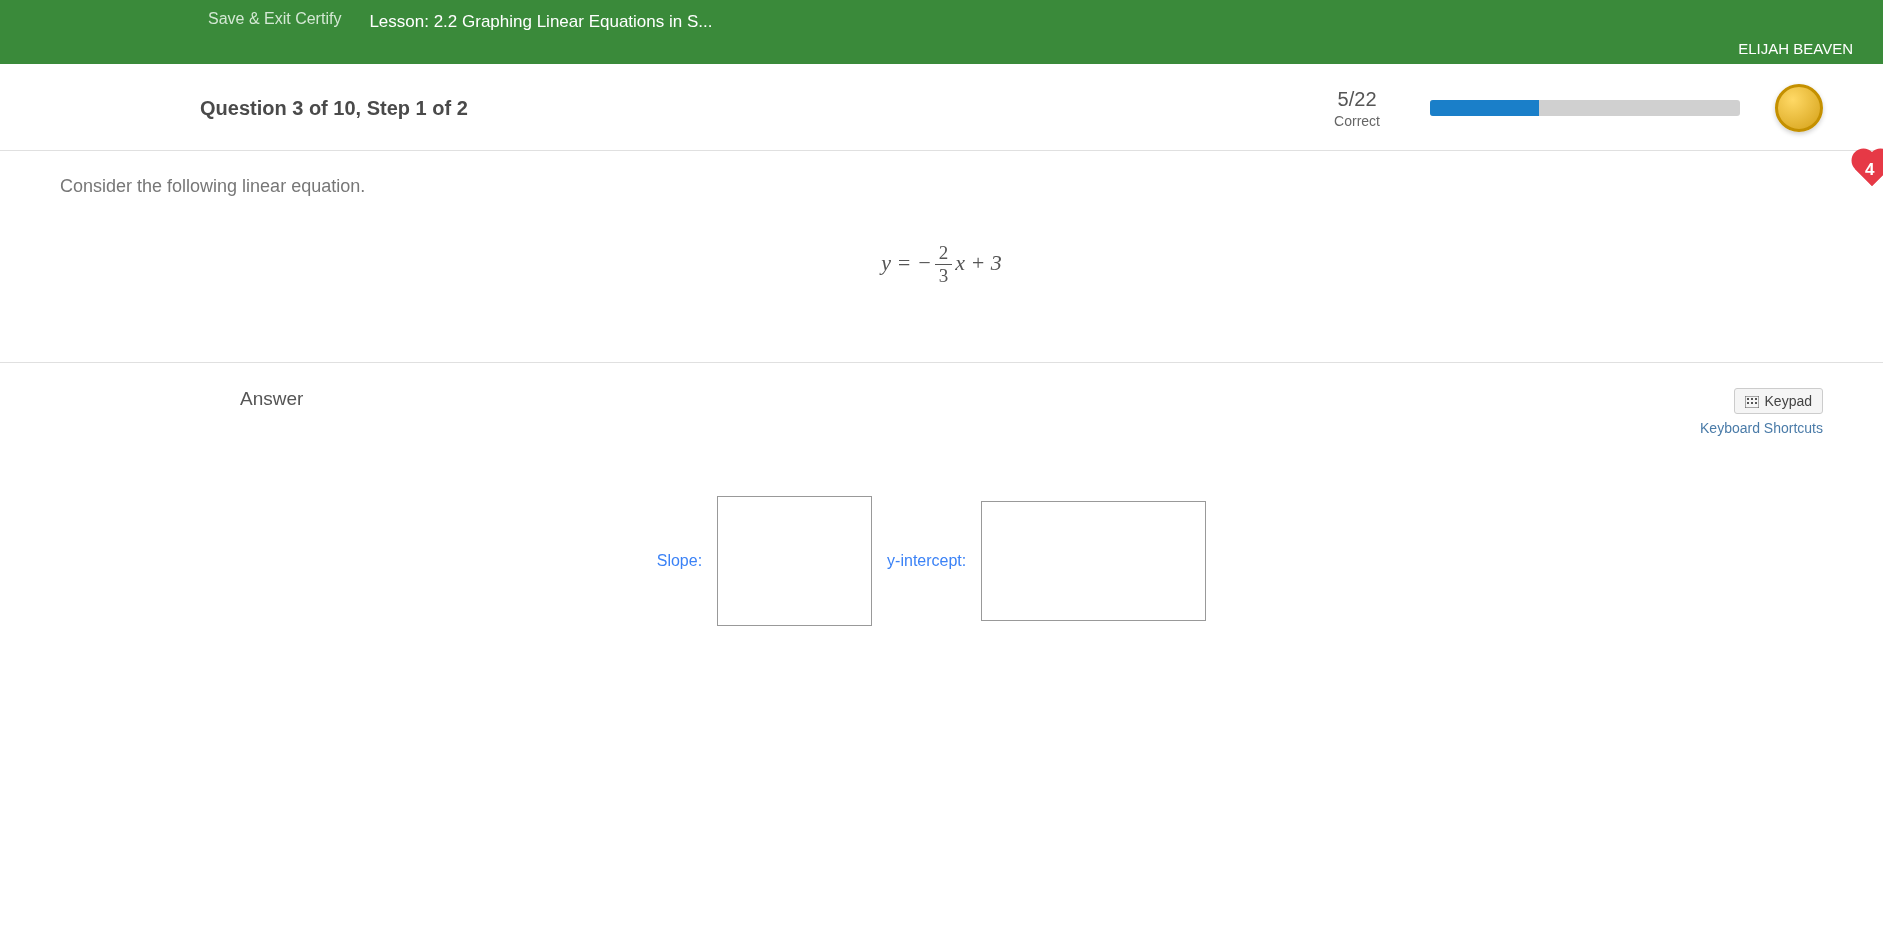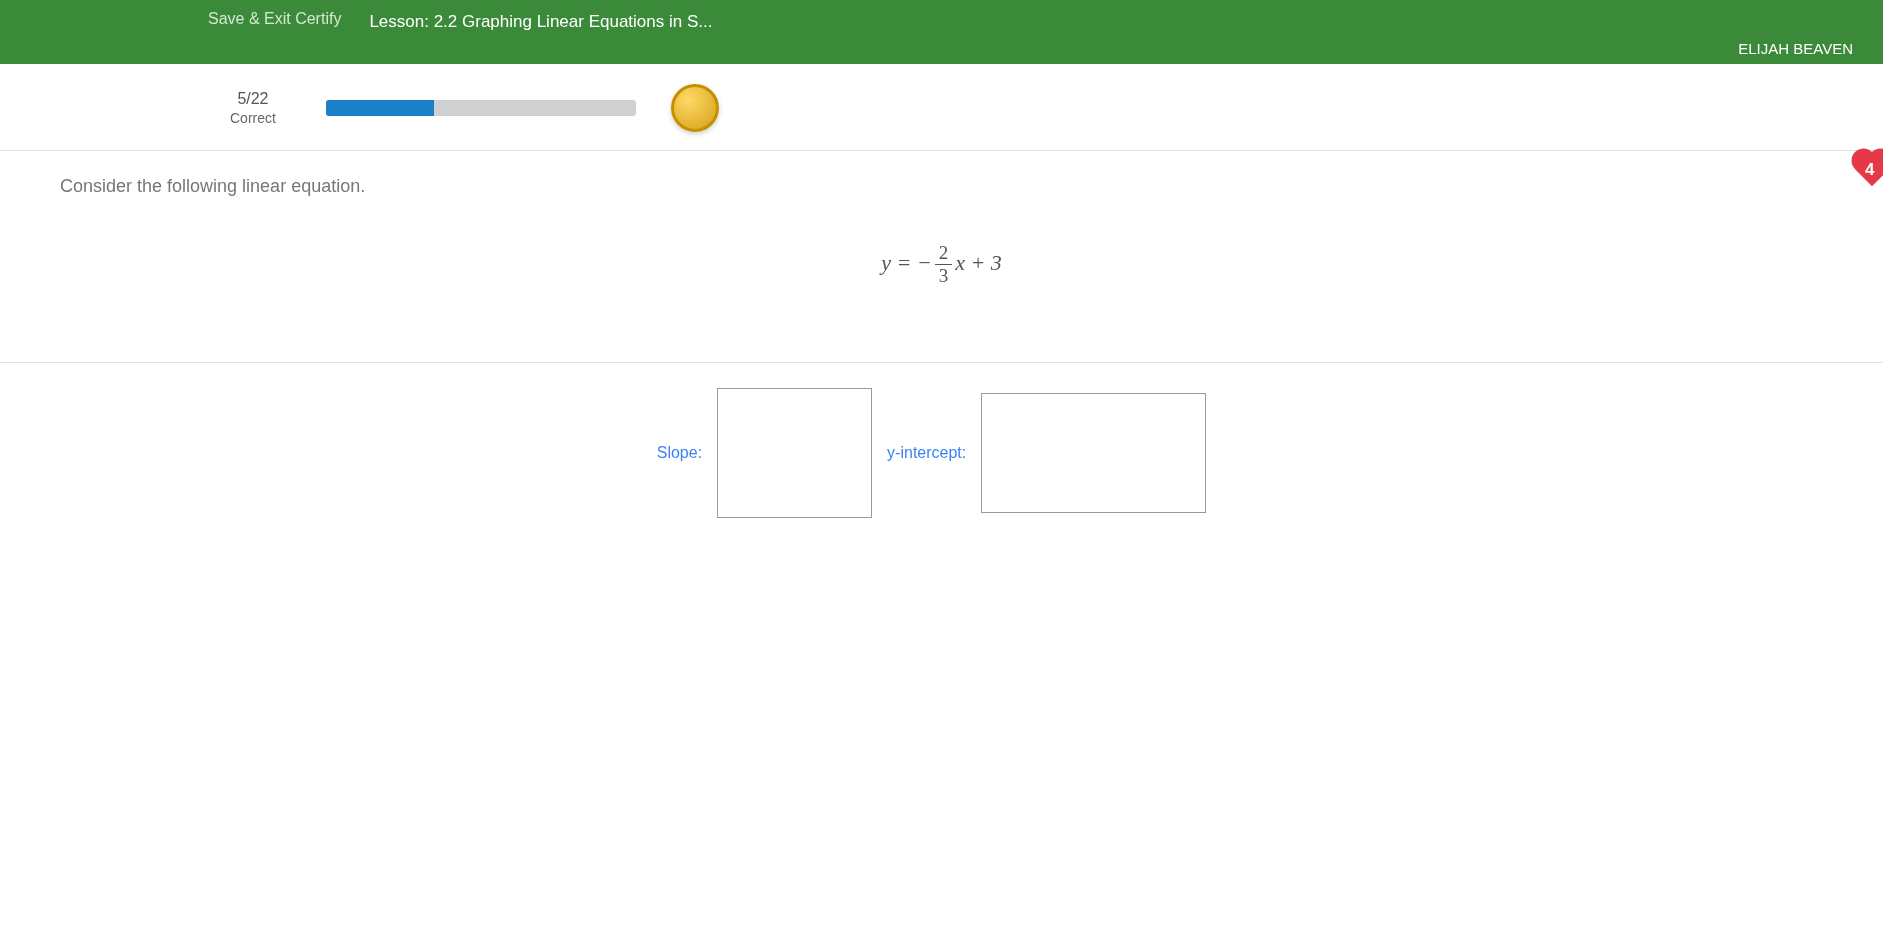--- a/index.html
+++ b/index.html
@@ -67,21 +67,21 @@
       font-size: 20px;
       font-weight: 600;
       color: #4a4a4a;
       flex: 1;
     }
     .score-box {
       text-align: center;
       padding: 0 30px;
     }
     .score-value {
-      font-size: 16px;
+      font-size: 20px;
       color: #555;
     }
     .score-label {
       font-size: 14px;
       color: #666;
       margin-top: 2px;
     }
     .progress-bar {
       width: 310px;
       height: 16px;
@@ -275,20 +275,21 @@
   <span class="save-exit">Save &amp; Exit Certify</span>
   <span class="lesson-title">Lesson: 2.2 Graphing Linear Equations in S...</span>
 </div>
 <div class="sub-header">
   <span class="user-name">ELIJAH BEAVEN</span>
 </div>
 
 <div class="main-content">
 
   <div class="question-bar">
+    <div class="question-title">Question 3 of 10, Step 1 of 2</div>
     <div class="score-box">
       <div class="score-value">5/22</div>
       <div class="score-label">Correct</div>
     </div>
     <div class="progress-bar">
       <div class="progress-fill"></div>
     </div>
     <div class="coin-badge"></div>
   </div>
 
@@ -300,20 +301,40 @@
   <div class="question-body">
     <div class="instruction-text">Consider the following linear equation.</div>
 
     <div class="equation-display">
       <span>y</span><span> = </span><span>−</span><span class="fraction"><span class="num">2</span><span class="den">3</span></span><span>x</span><span> + 3</span>
     </div>
 
   </div>
 
   <div class="answer-section">
+    <div class="answer-header">
+      <div class="answer-title">Answer</div>
+      <div class="keypad-area">
+        <button class="keypad-btn">
+          <span class="keypad-icon">
+            <svg viewBox="0 0 14 12">
+                <rect x="0" y="0" width="14" height="12" fill="none" stroke="#555" stroke-width="1"></rect>
+                <rect x="2" y="2" width="2" height="2" fill="#555"></rect>
+                <rect x="6" y="2" width="2" height="2" fill="#555"></rect>
+                <rect x="10" y="2" width="2" height="2" fill="#555"></rect>
+                <rect x="2" y="6" width="2" height="2" fill="#555"></rect>
+                <rect x="6" y="6" width="2" height="2" fill="#555"></rect>
+                <rect x="10" y="6" width="2" height="2" fill="#555"></rect>
+              </svg>
+          </span>
+          <span>Keypad</span>
+        </button>
+        <span class="shortcuts-link">Keyboard Shortcuts</span>
+      </div>
+    </div>
 
     <div class="answer-inputs">
       <span class="input-label">Slope:</span>
       <input type="text" class="answer-input slope-input" value="" style="">
       <span class="input-label">y-intercept:</span>
       <input type="text" class="answer-input intercept-input" value="" style="">
     </div>
   </div>
 
 </div>

